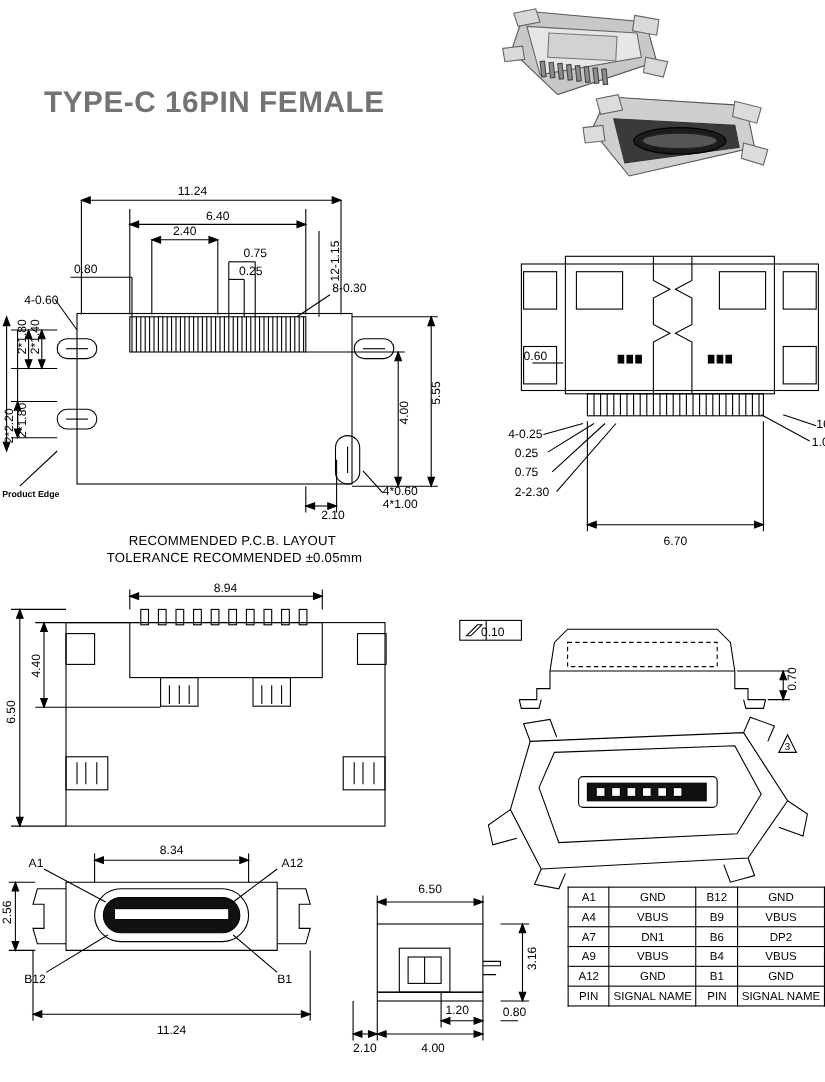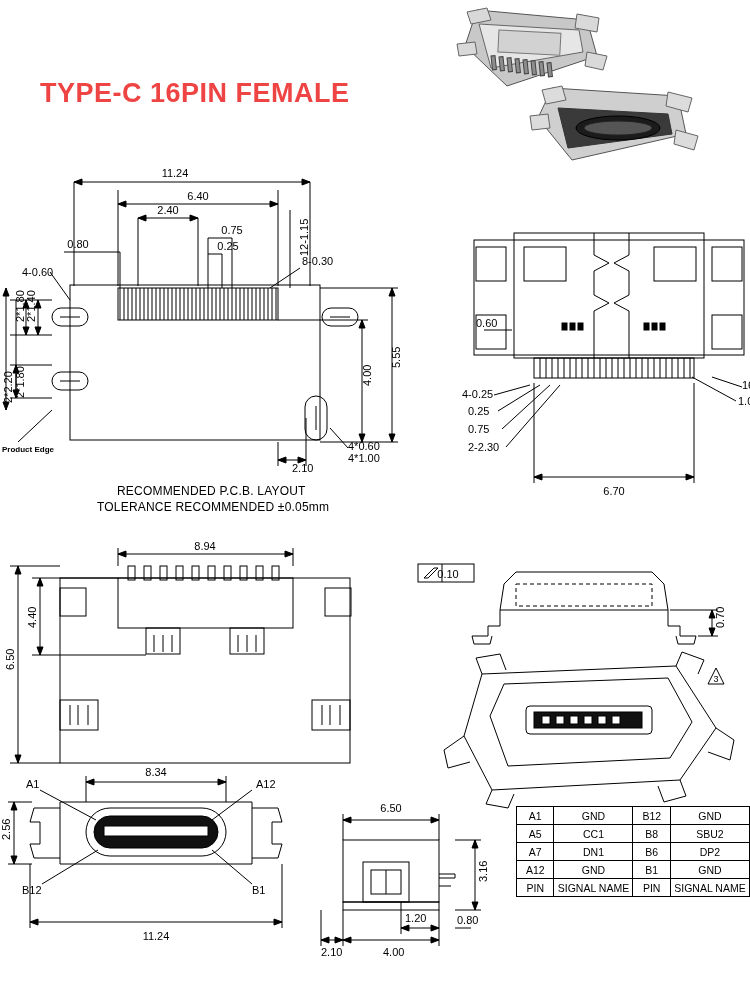--- a/index.html
+++ b/index.html
@@ -1,19 +1,19 @@
 <!DOCTYPE html>
 <html><head>
 <meta charset="utf-8">
 <style>
   html,body{margin:0;padding:0;background:#fff;}
   body{width:750px;height:984px;position:relative;
        font-family:"Liberation Sans", sans-serif;color:#000;overflow:hidden;}
   .abs{position:absolute;}
-  .title{left:40px;top:78px;font-size:27px;font-weight:bold;color:#ef4444;letter-spacing:0.5px;}
+  .title{left:40px;top:78px;font-size:27px;font-weight:bold;color:#737373;letter-spacing:0.5px;}
   svg{display:block;}
   .lbl{font-size:11px;font-family:"Liberation Sans", sans-serif;}
   table.pintab{border-collapse:collapse;font-size:10.5px;}
   table.pintab td{border:1px solid #000;text-align:center;padding:1px 2px;height:15px;}
   .w1{width:34px;} .w2{width:78px;}
   .note{font-size:12px;font-family:Liberation Sans, sans-serif;letter-spacing:0.2px;}
   .photo{position:absolute;}
   .pe{font-size:8px;font-weight:bold;}
 </style>
 </head>
@@ -302,21 +302,21 @@
   <text class="lbl" x="288" y="164">16-0.20</text>
   <text class="lbl" x="284" y="180">1.05</text>
   <text class="lbl" x="8" y="173">4-0.25</text>
   <text class="lbl" x="14" y="190">0.25</text>
   <text class="lbl" x="14" y="208">0.75</text>
   <text class="lbl" x="14" y="226">2-2.30</text>
   <text class="lbl" x="160" y="270" text-anchor="middle">6.70</text>
 </svg>
 </div>
 
-<div class="abs" style="left:0px;top:540px;width:420px;height:250px;">
+<div class="abs" style="left:0px;top:528px;width:420px;height:250px;">
 <svg width="420" height="250" viewBox="0 0 420 250">
   <g stroke="#000" fill="none" stroke-width="1">
     <rect x="60" y="38" width="290" height="185"></rect>
 
     <rect x="118" y="38" width="175" height="50"></rect>
 
     <g>
       <rect x="128" y="26" width="7" height="14"></rect>
           <rect x="144" y="26" width="7" height="14"></rect>
       <rect x="160" y="26" width="7" height="14"></rect>
@@ -544,30 +544,36 @@
 <div class="abs" style="left:516px;top:806px;">
   <table class="pintab">
     <tbody id="pin-table-body">
         <tr>
           <td class="w1">A1</td>
           <td class="w2">GND</td>
           <td class="w1">B12</td>
           <td class="w2">GND</td>
         </tr>
         <tr>
-          <td class="w1">A5</td>
-          <td class="w2">CC1</td>
-          <td class="w1">B8</td>
-          <td class="w2">SBU2</td>
+          <td class="w1">A4</td>
+          <td class="w2">VBUS</td>
+          <td class="w1">B9</td>
+          <td class="w2">VBUS</td>
         </tr>
         <tr>
           <td class="w1">A7</td>
           <td class="w2">DN1</td>
           <td class="w1">B6</td>
           <td class="w2">DP2</td>
+        </tr>
+        <tr>
+          <td class="w1">A9</td>
+          <td class="w2">VBUS</td>
+          <td class="w1">B4</td>
+          <td class="w2">VBUS</td>
         </tr>
         <tr>
           <td class="w1">A12</td>
           <td class="w2">GND</td>
           <td class="w1">B1</td>
           <td class="w2">GND</td>
         </tr>
         <tr>
           <td class="w1">PIN</td>
           <td class="w2">SIGNAL NAME</td>

